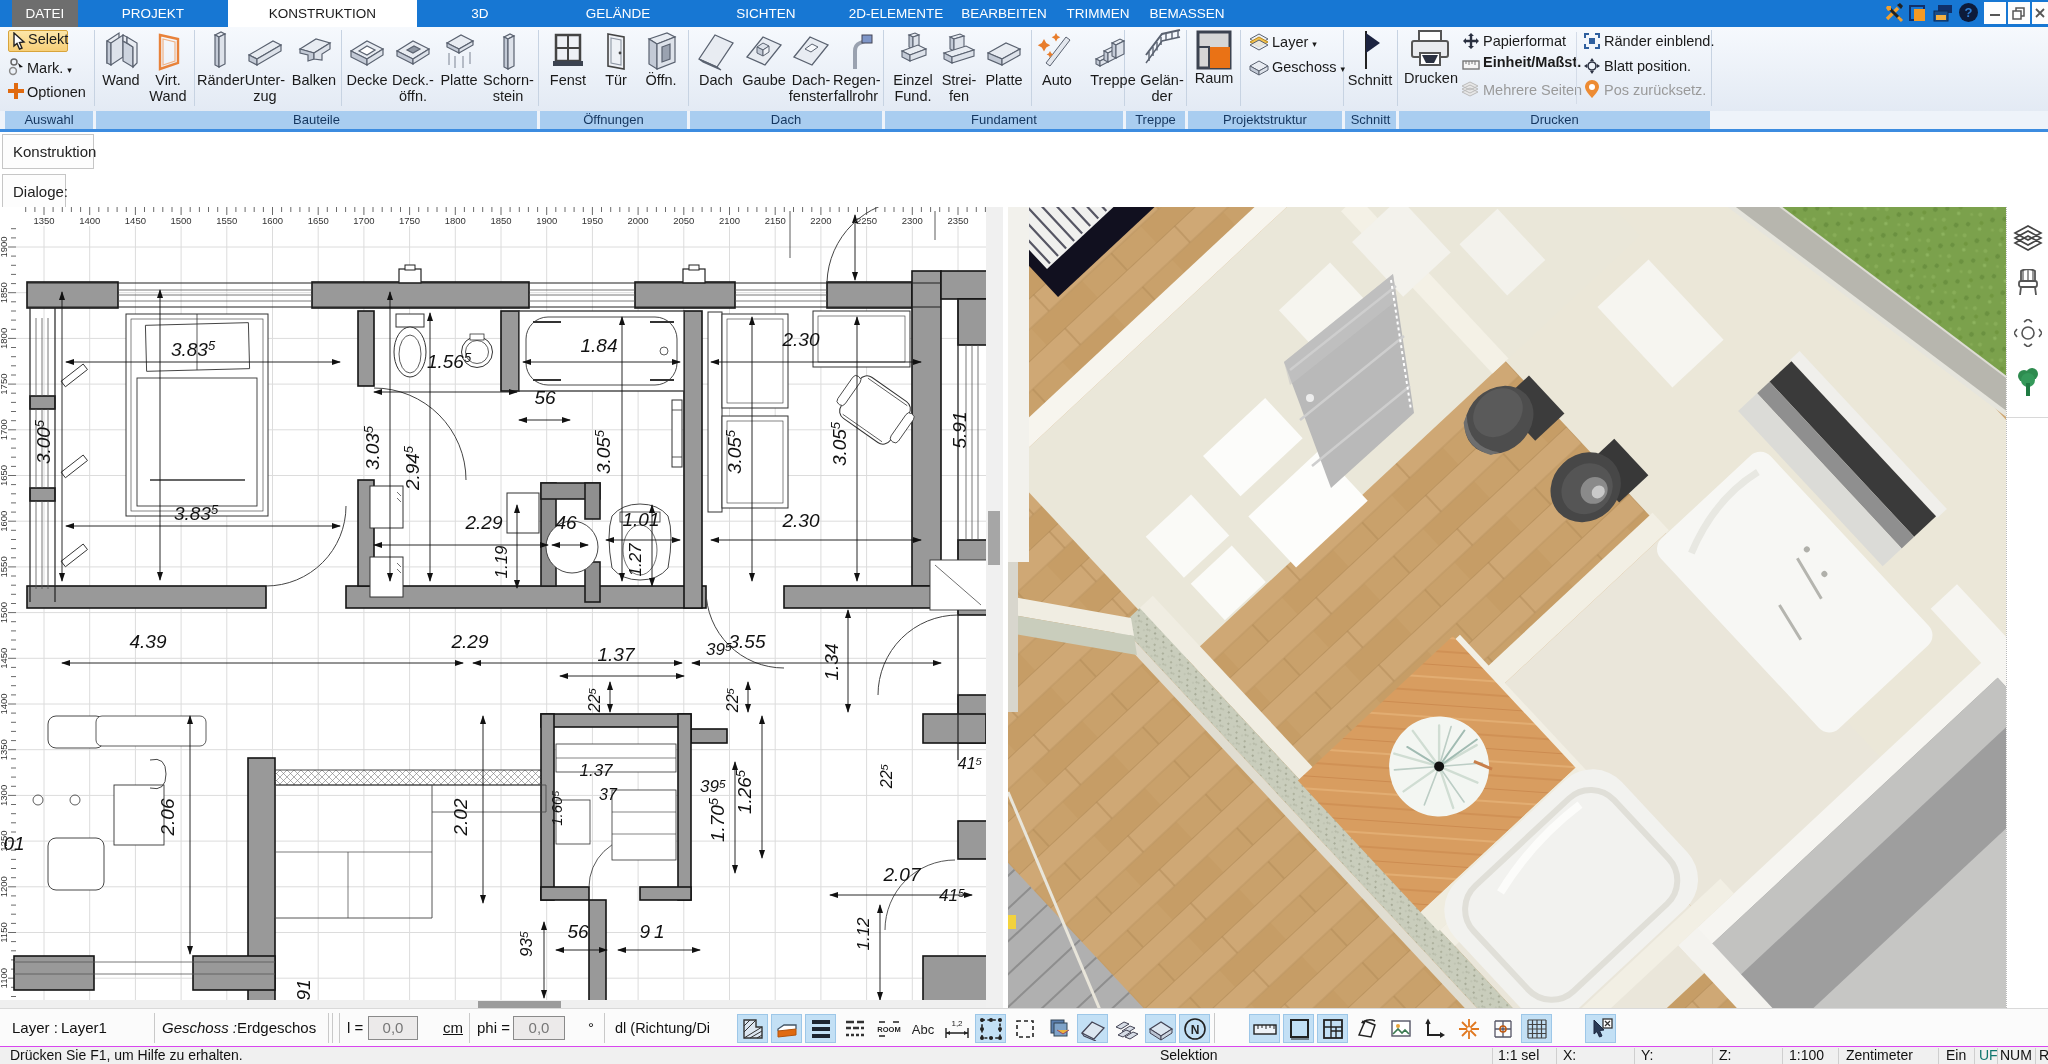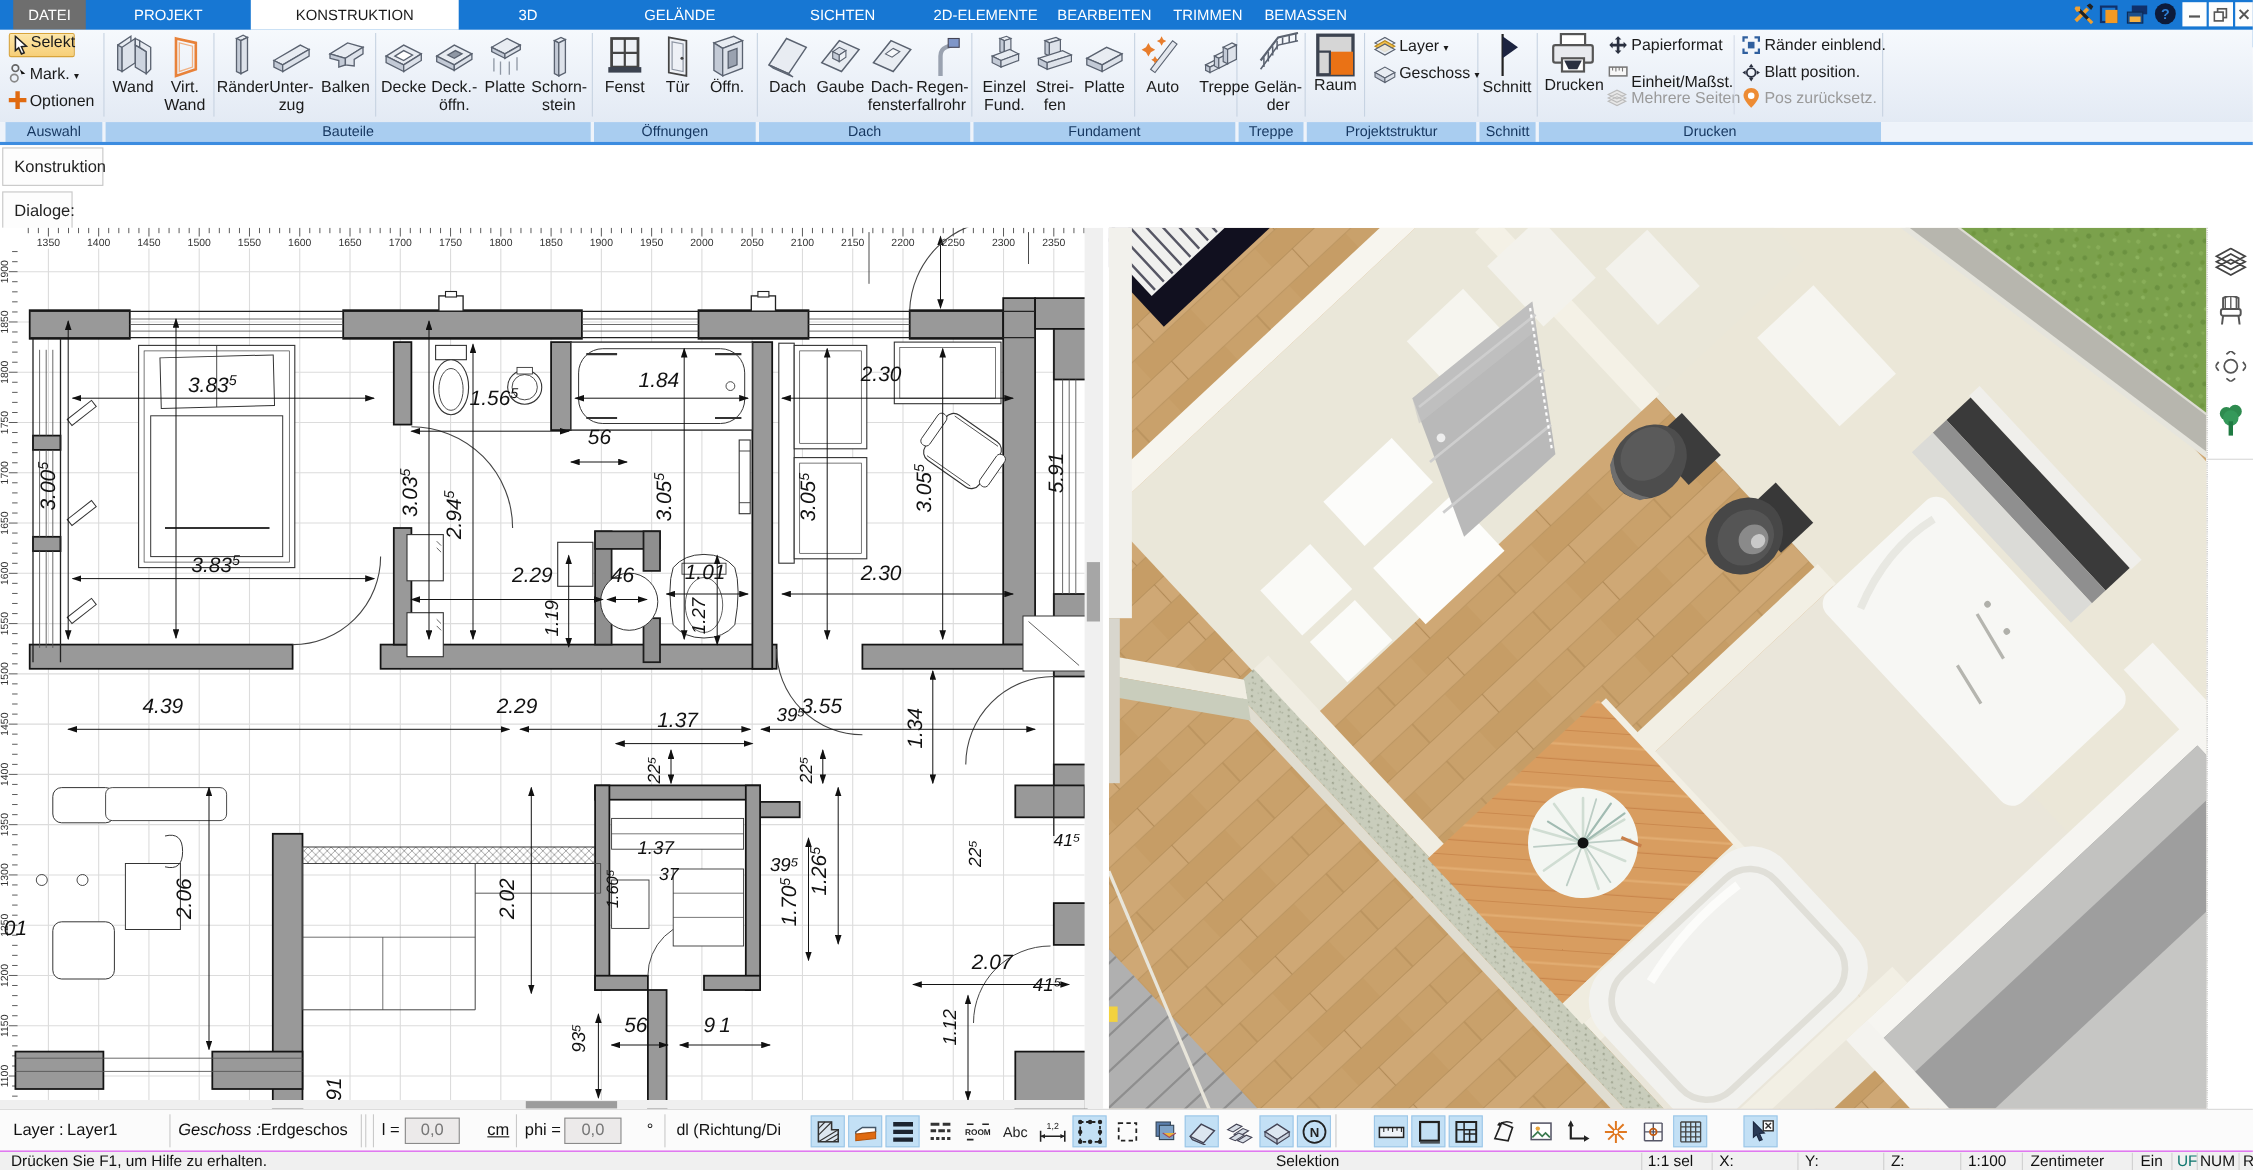--- a/index.html
+++ b/index.html
@@ -377,21 +377,21 @@
   <div>Drucken</div>
     </div>
  <svg class="abs" style="left:1462px;top:5px" width="18" height="18" viewBox="0 0 18 18">
   <path d="M9 1 L12 4 L10.2 4 L10.2 7.8 L14 7.8 L14 6 L17 9 L14 12 L14 10.2 L10.2 10.2 L10.2 14 L12 14 L9 17 L6 14 L7.8 14 L7.8 10.2 L4 10.2 L4 12 L1 9 L4 6 L4 7.8 L7.8 7.8 L7.8 4 L6 4 Z" fill="#2a3040"></path>
  </svg>
  <div class="abs" style="left:1483px;top:6px;font-size:14.5px;color:#1a1a1a;">Papierformat</div>
  <svg class="abs" style="left:1462px;top:30px" width="18" height="16" viewBox="0 0 18 16">
   <rect x="1" y="4" width="16" height="8" fill="#f7f7f7" stroke="#777" stroke-width="1.4"></rect>
   <path d="M4 4 v3 M7 4 v4 M10 4 v3 M13 4 v4" stroke="#777" stroke-width="1"></path>
  </svg>
- <div class="abs" style="left:1483px;top:40px;font-size:14.5px;color:#1a1a1a;">Einheit/Maßst.</div>
+ <div class="abs" style="left:1483px;top:27px;font-size:14.5px;color:#1a1a1a;font-weight:bold;">Einheit/Maßst.</div>
  <svg class="abs" style="left:1460px;top:53px" width="20" height="18" viewBox="0 0 20 18">
   <path d="M2 6 L10 2 L18 6 L10 10 Z M2 9 L10 5 L18 9 L10 13 Z M2 12 L10 8 L18 12 L10 16 Z" fill="#e7e7e7" stroke="#bbb"></path>
  </svg>
  <div class="abs" style="left:1483px;top:55px;font-size:14.5px;color:#9a9a9a;">Mehrere Seiten</div>
  <svg class="abs" style="left:1583px;top:5px" width="18" height="18" viewBox="0 0 18 18">
   <g fill="none" stroke="#2f5f9e" stroke-width="2">
         <path d="M2 6 V2 H6 M12 2 H16 V6 M16 12 V16 H12 M6 16 H2 V12"></path>
       </g>
   <rect x="6" y="6" width="6" height="6" fill="#2f5f9e"></rect>
  </svg>

